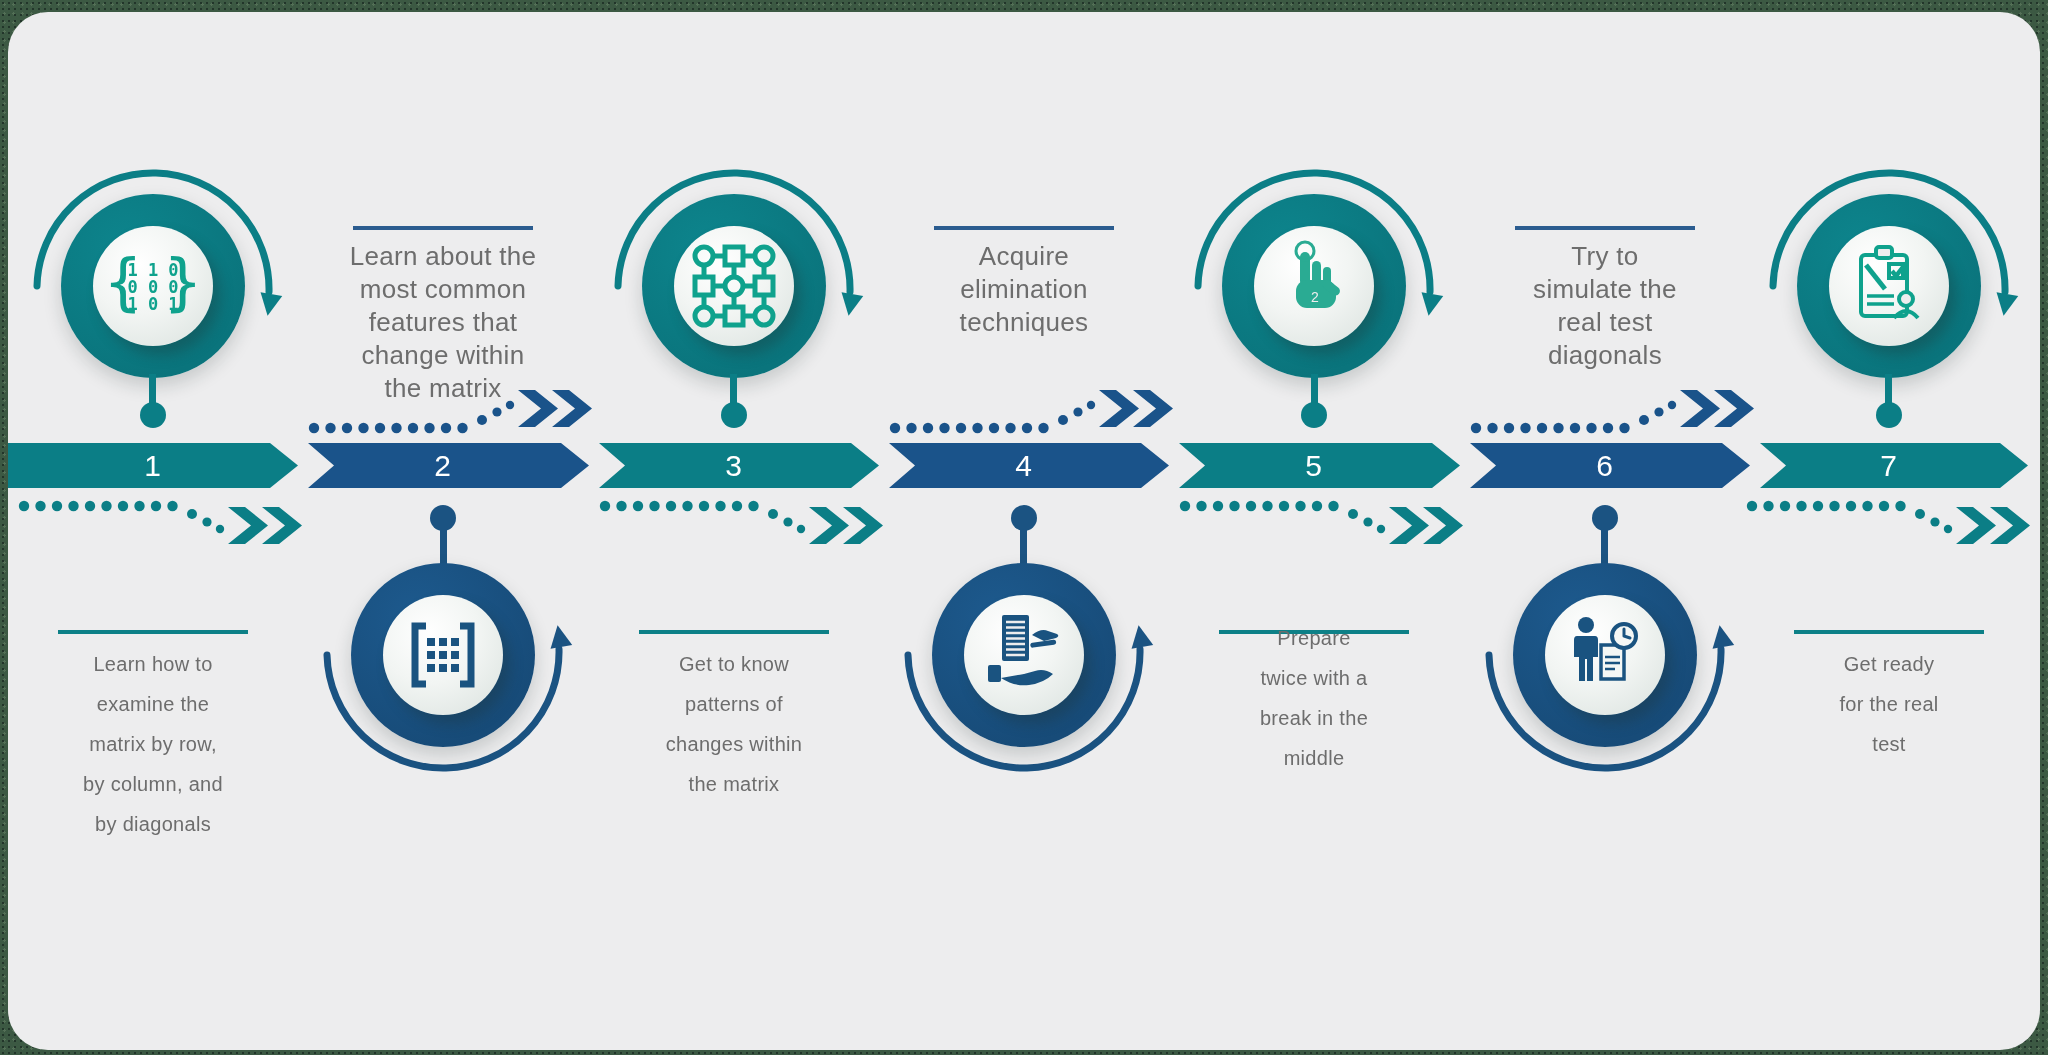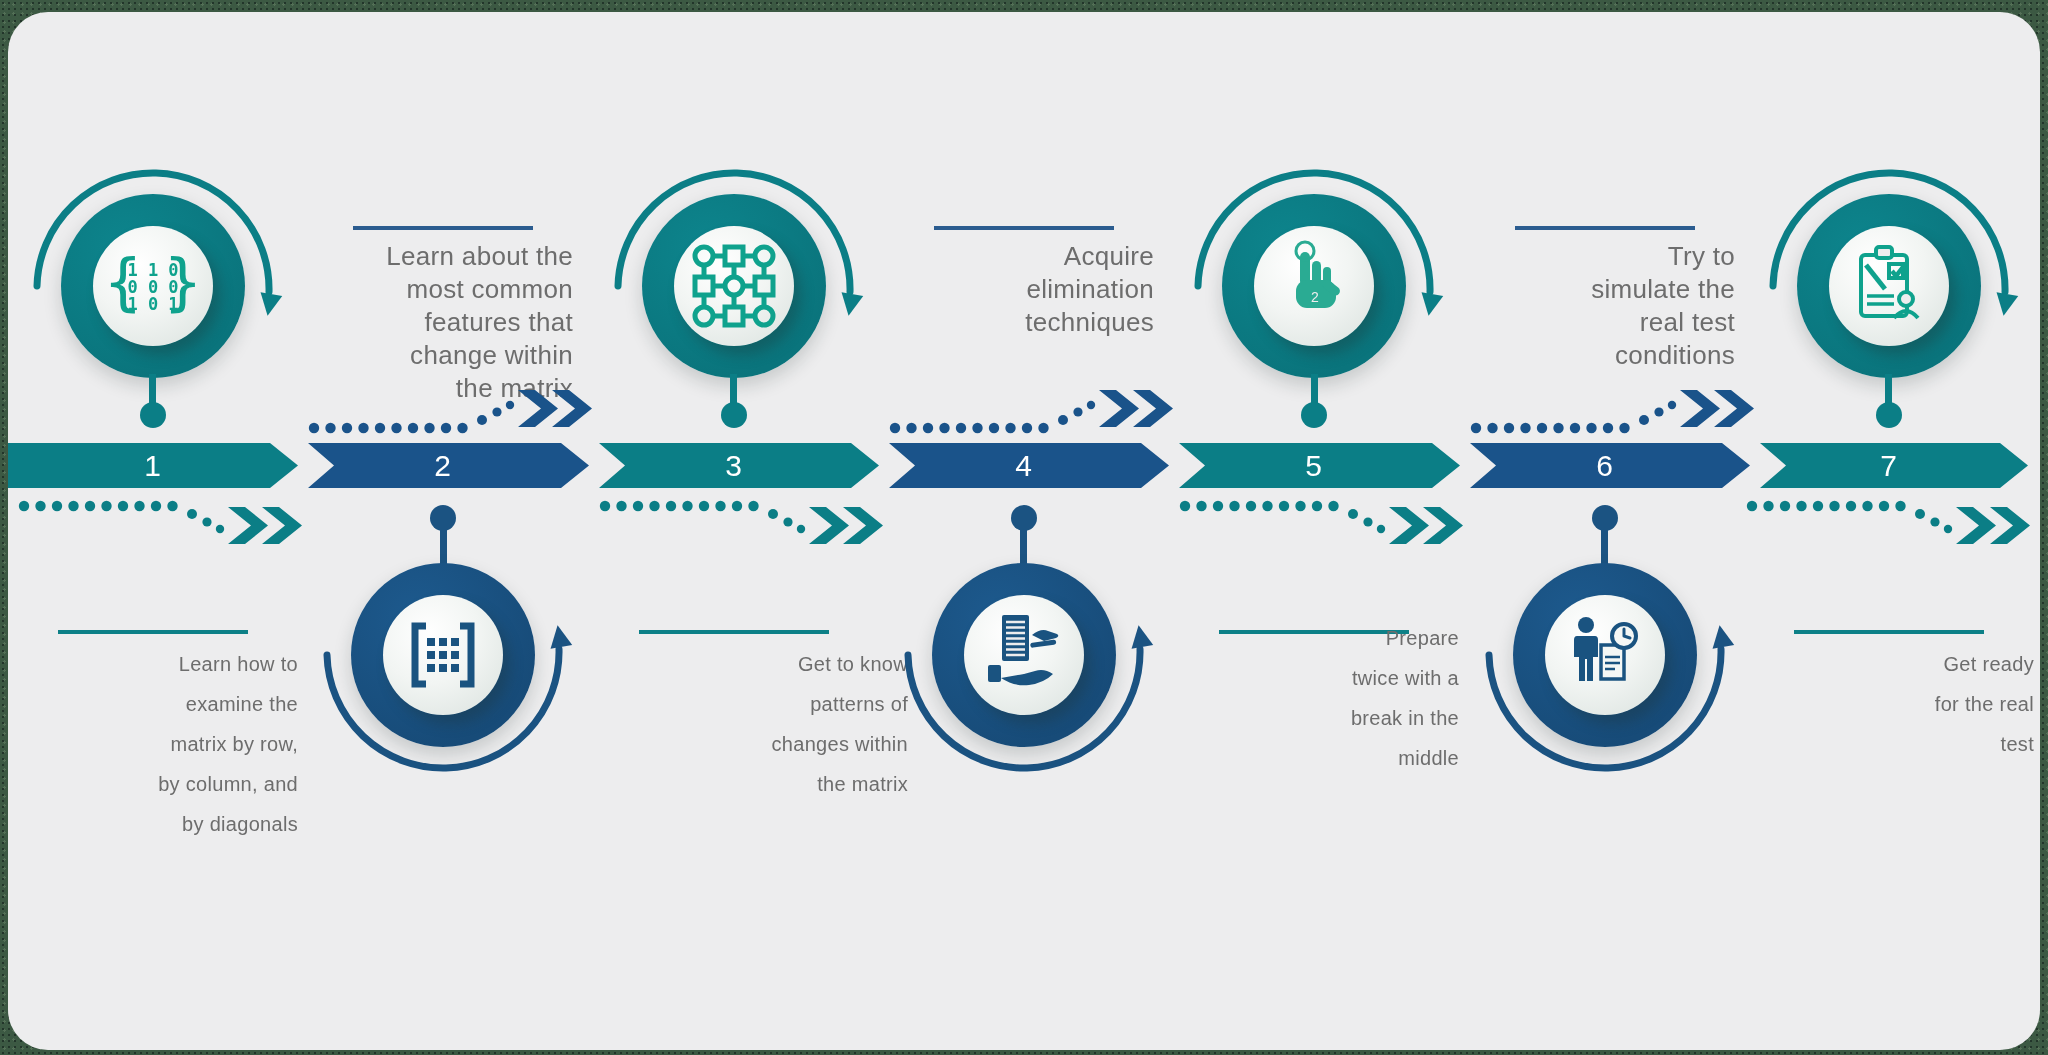--- a/index.html
+++ b/index.html
@@ -33,21 +33,21 @@
   .stem{position:absolute;width:7px;}
   .stem.teal-bg,.node.teal-bg{background:#0b7e86;}
   .stem.blue-bg,.node.blue-bg{background:#1b5382;}
   .node{position:absolute;width:26px;height:26px;border-radius:50%;}
   
   .rule{position:absolute;height:4px;}
   .rule.teal-bg{background:#0d8087;}
   .rule.blue-bg{background:#2b5c8f;}
   
   .desc{
-    position:absolute;color:#6d6d6d;text-align:right;white-space:pre-line;letter-spacing:.3px;
+    position:absolute;color:#6d6d6d;text-align:center;white-space:pre-line;letter-spacing:.3px;
   }
   .desc.upper{font-size:26px;line-height:33px;width:260px;}
   .desc.lower{font-size:20px;line-height:40px;width:290px;}
   .arc path.stroke{fill:none;stroke-width:7;stroke-linecap:round;}
   .arc.teal path.stroke{stroke:#0b7e86;}
   .arc.blue path.stroke{stroke:#1b5382;}
   .arc.teal path.head{fill:#0b7e86;}
   .arc.blue path.head{fill:#1b5382;}
 </style>
 </head>
@@ -203,21 +203,21 @@
       <circle cx="140" cy="8" r="5.2"></circle>
       <circle cx="156.5" cy="8" r="5.2"></circle>
     <circle cx="176" cy="16" r="5"></circle>
       <circle cx="191" cy="24" r="4.6"></circle>
       <circle cx="204" cy="31" r="4.2"></circle>
     <path d="M212,9 L229,9 L252,27.5 L229,46 L212,46 L235,27.5 Z"></path>
     <path d="M246,9 L263,9 L286,27.5 L263,46 L246,46 L269,27.5 Z"></path>
   </g>
 </svg>
 <div class="rule teal-bg" style="left:639px;top:630px;width:190px"></div>
-<div class="desc lower" style="left:618px;top:644px">Get to know
+<div class="desc lower" style="left:589px;top:644px">Get to know
 patterns of
 changes within
 the matrix</div>
 
 <div class="rule blue-bg" style="left:934px;top:226px;width:180px"></div>
 <div class="desc upper" style="left:894px;top:240px">Acquire
 elimination
 techniques</div>
 <svg class="abs" style="left:887px;top:372px" width="290" height="64" viewBox="0 0 290 64">
   <g fill="#1a538a">
@@ -300,21 +300,21 @@
 <div class="rule teal-bg" style="left:1219px;top:630px;width:190px"></div>
 <div class="desc lower" style="left:1169px;top:618px">Prepare
 twice with a
 break in the
 middle</div>
 
 <div class="rule blue-bg" style="left:1515px;top:226px;width:180px"></div>
 <div class="desc upper" style="left:1475px;top:240px">Try to
 simulate the
 real test
-conditions</div>
+diagonals</div>
 <svg class="abs" style="left:1468px;top:372px" width="290" height="64" viewBox="0 0 290 64">
   <g fill="#1a538a">
     <circle cx="8" cy="56" r="5.2"></circle>
       <circle cx="24.5" cy="56" r="5.2"></circle>
       <circle cx="41" cy="56" r="5.2"></circle>
       <circle cx="57.5" cy="56" r="5.2"></circle>
       <circle cx="74" cy="56" r="5.2"></circle>
       <circle cx="90.5" cy="56" r="5.2"></circle>
       <circle cx="107" cy="56" r="5.2"></circle>
       <circle cx="123.5" cy="56" r="5.2"></circle>

